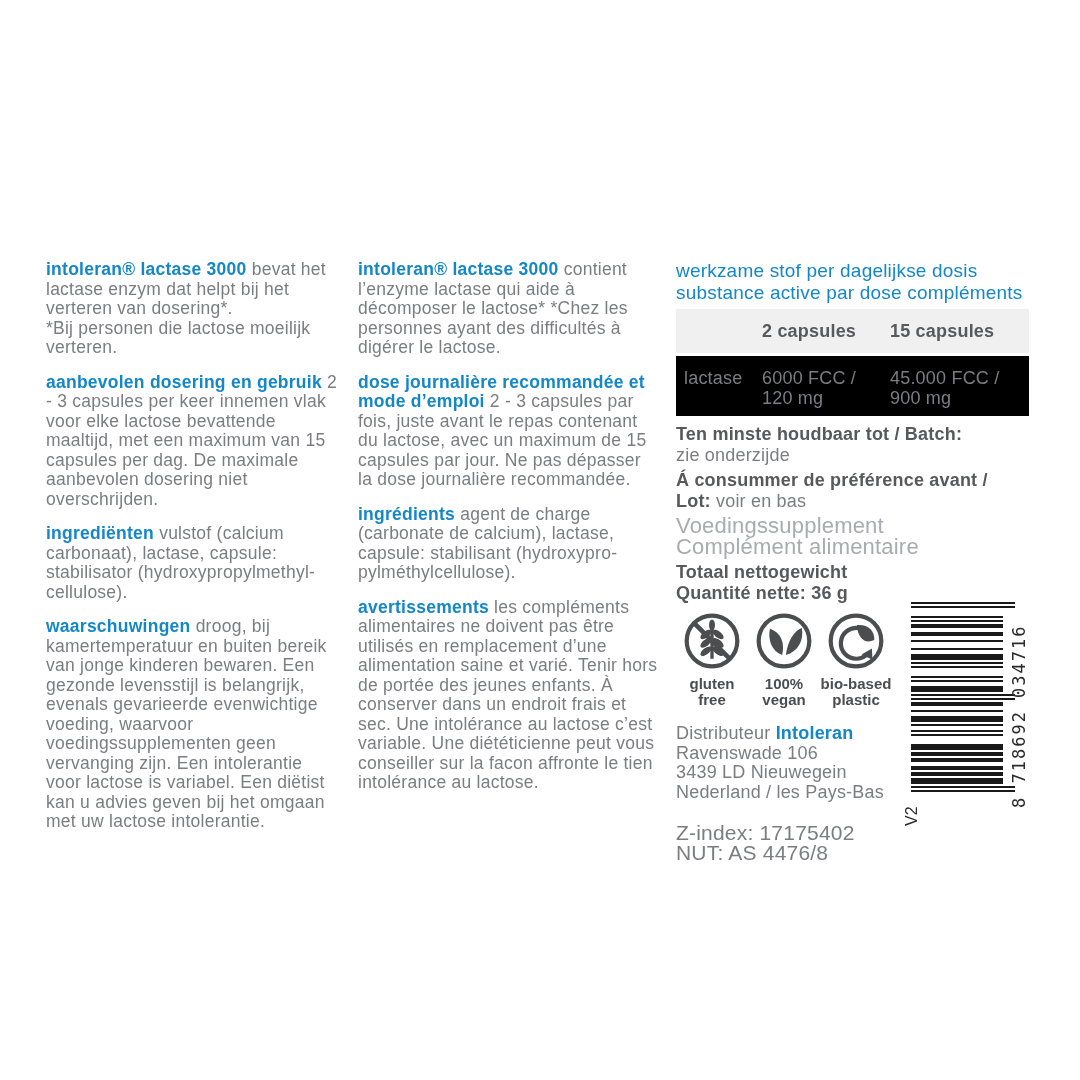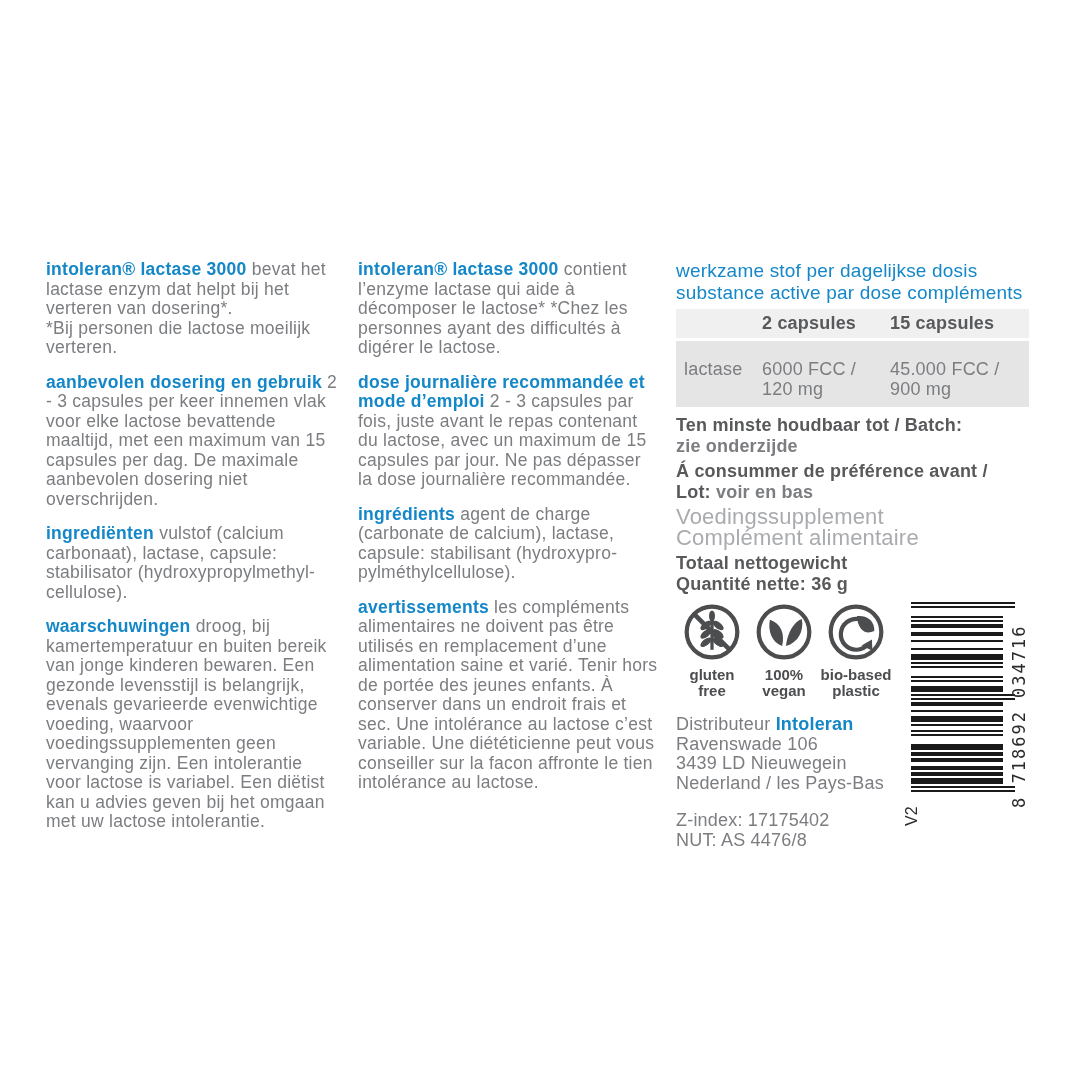--- a/index.html
+++ b/index.html
@@ -11,39 +11,39 @@
   #col-nl { left:46px;  width:296px; }
   #col-fr { left:358px; width:300px; }
   #col-right { left:676px; width:356px; }
 
   .para { font-size:17.5px; line-height:19.5px; letter-spacing:0.25px; margin:0 0 15px 0; }
   .lead { color:#1487c8; font-weight:bold; }
 
   .r-heading { font-size:19px; line-height:21.5px; font-weight:normal; color:#1487c8; margin:0 0 6px 0; letter-spacing:0.2px; }
 
   .r-table { width:353px; margin:0 0 8px 0; font-size:18px; letter-spacing:0.2px; }
-  .r-table .hrow { display:flex; background:#f0f0f1; height:29px; align-items:center; font-weight:bold; color:#58595b; }
-  .r-table .drow { display:flex; background:#e5e5e5; padding:18px 0 8px 0; margin-top:3px; color:#7b7d80; line-height:20px; }
+  .r-table .hrow { display:flex; background:#f0f0f1; height:44px; align-items:center; font-weight:bold; color:#58595b; }
+  .r-table .drow { display:flex; background:#000000; padding:12px 0 8px 0; margin-top:3px; color:#7b7d80; line-height:20px; }
   .r-table .c1 { width:86px; padding-left:8px; box-sizing:border-box; }
   .r-table .c2 { width:128px; }
   .r-table .c3 { flex:1; }
 
   .r-bold  { font-size:18px; line-height:20.5px; font-weight:bold; color:#58595b; margin:0 0 5px 0; letter-spacing:0.2px; }
-  .r-reg   { font-weight:bold; color:#7b7d80;margin-top:16px; }
+  .r-reg   { font-weight:normal; color:#7b7d80;margin-top:16px; }
   .r-light { font-size:22px; line-height:20.5px; color:#a9abae; margin:0 0 5px 0; letter-spacing:0.2px; }
 
   .badges { display:flex; margin:8px 0 16px 0; }
   .badge { width:72px; text-align:center; }
   .badge + .badge { margin-left:0px; }
   .badge svg { display:block; margin:0 auto; }
   .badge-label { margin-top:5px; font-size:15px; line-height:16px; font-weight:bold; color:#4c4d4f; white-space:nowrap; }
 
   .dist { font-size:18px; line-height:19.5px; margin:0 0 9px 0; letter-spacing:0.2px; }
   .dist .brand { color:#1487c8; font-weight:bold; }
-  .zblock { font-size:18px; line-height:19.5px; letter-spacing:0.2px; }
+  .zblock { font-size:21px; line-height:19.5px; letter-spacing:0.2px; }
 
   
   #barcode { position:absolute; left:905px; top:592px; width:140px; height:240px; }
   #barcode-bars { position:absolute; left:6px; top:10px; width:104px; }
   #barcode-bars .m { width:92px; }
   #barcode-bars .m.g { width:104px; }
   #barcode-digits {
     position:absolute; left:104px; top:12px; height:204px;
     writing-mode:vertical-rl; transform:rotate(180deg);
     font-family:"DejaVu Sans Mono", monospace; font-size:17px; letter-spacing:2px; color:#2b2b2b;

